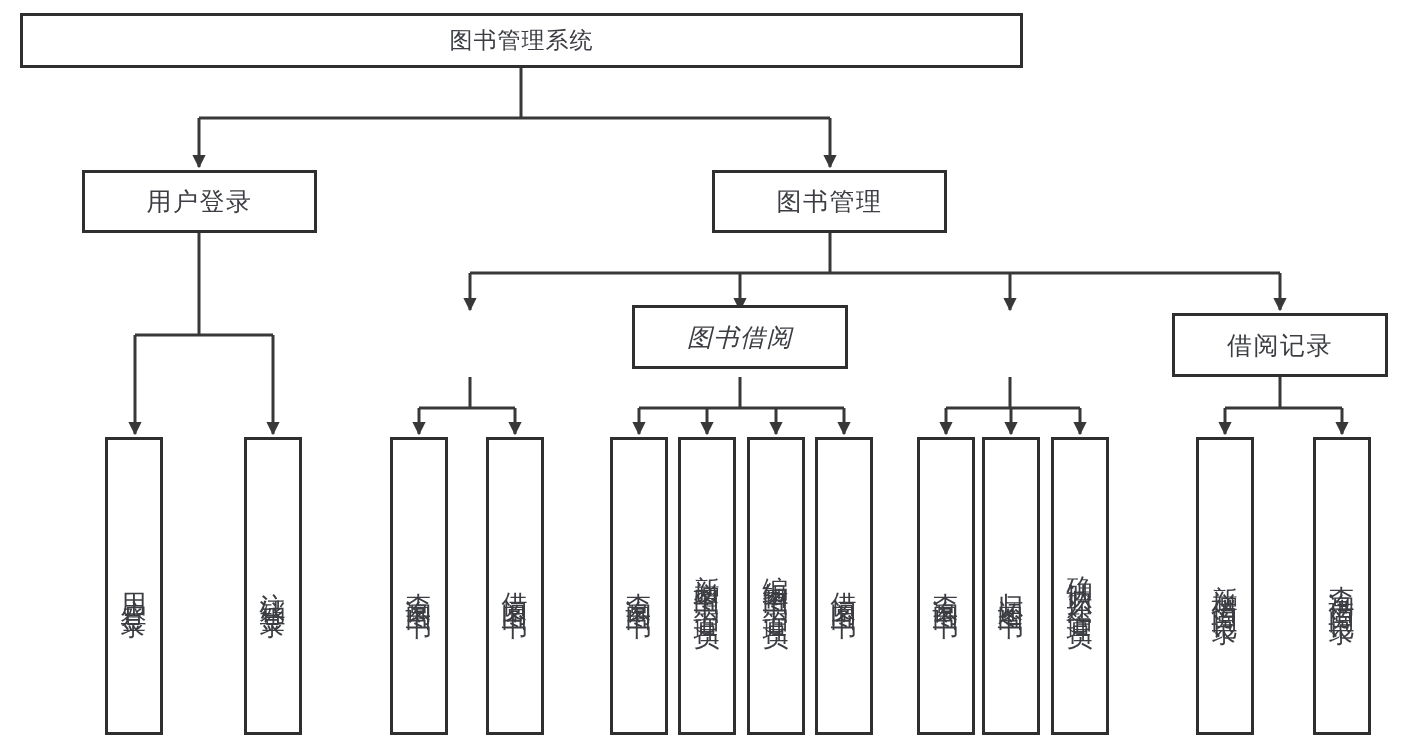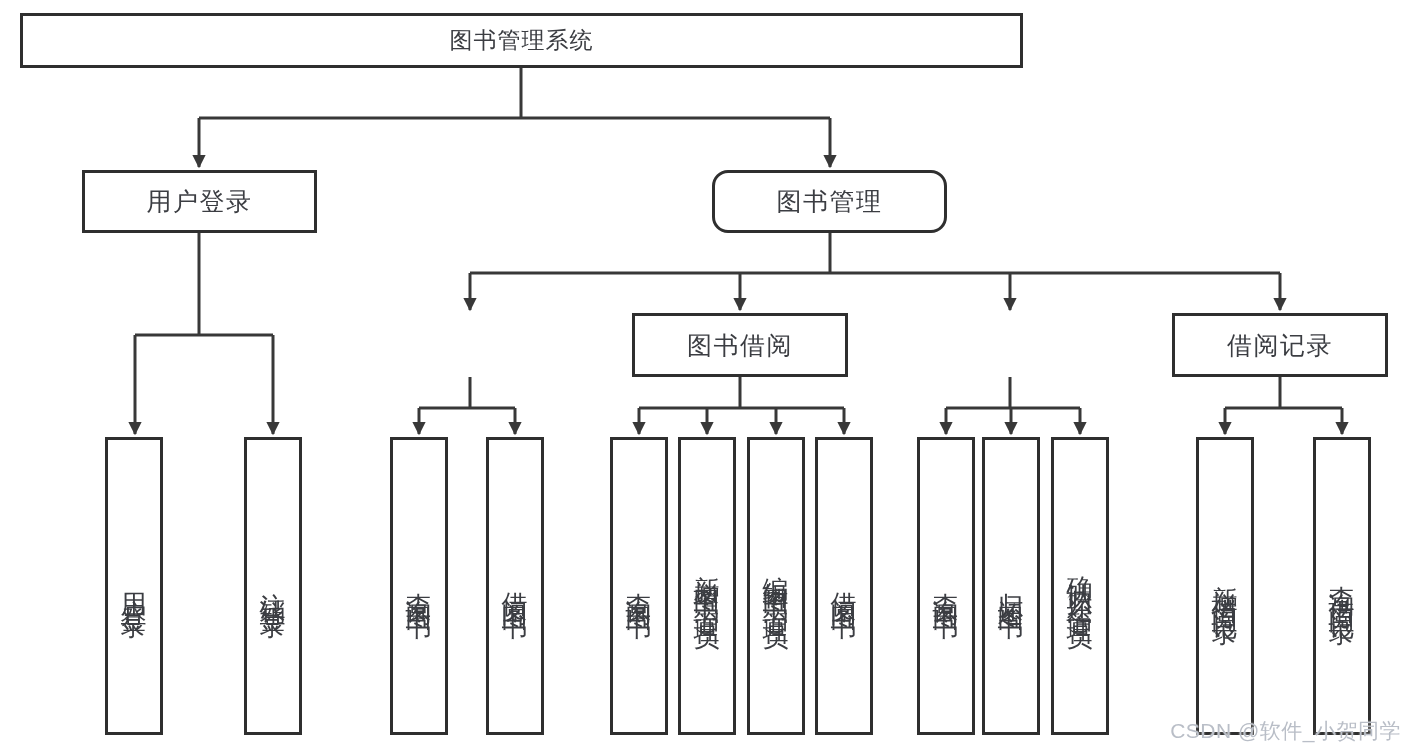--- a/index.html
+++ b/index.html
@@ -82,37 +82,36 @@
       <path d="M1011 408 V434" marker-end="url(#arrow)"></path>
       <path d="M1080 408 V434" marker-end="url(#arrow)"></path>
       <path d="M1225 408 V434" marker-end="url(#arrow)"></path>
       <path d="M1342 408 V434" marker-end="url(#arrow)"></path>
     </g>
   </svg>
 
   <div class="box hbox rootbox" style="left:20px;top:13px;width:1003px;height:55px;">图书管理系统</div>
 
   <div class="box hbox" style="left:82px;top:170px;width:235px;height:63px;">用户登录</div>
-  <div class="box hbox" style="left:712px;top:170px;width:235px;height:63px;border-radius:16px;">图书管理</div>
+  <div class="box hbox" style="left:712px;top:170px;width:235px;height:63px;">图书管理</div>
 
-  <div class="box hbox" style="left:632px;top:313px;width:216px;height:64px;">图书借阅</div>
+  <div class="box hbox" style="left:632px;top:305px;width:216px;height:64px;font-style:italic;">图书借阅</div>
   <div class="box hbox" style="left:1172px;top:313px;width:216px;height:64px;">借阅记录</div>
 
   <div class="box vbox" style="left:105px;top:437px;width:58px;height:298px;">用户登录</div>
   <div class="box vbox" style="left:244px;top:437px;width:58px;height:298px;">注销登录</div>
 
   <div class="box vbox" style="left:390px;top:437px;width:58px;height:298px;">查询图书</div>
   <div class="box vbox" style="left:486px;top:437px;width:58px;height:298px;">借阅图书</div>
 
   <div class="box vbox" style="left:610px;top:437px;width:58px;height:298px;">查询图书</div>
   <div class="box vbox" style="left:678px;top:437px;width:58px;height:298px;">新增图书（管理员）</div>
   <div class="box vbox" style="left:747px;top:437px;width:58px;height:298px;">编辑图书（管理员）</div>
   <div class="box vbox" style="left:815px;top:437px;width:58px;height:298px;">借阅图书</div>
 
   <div class="box vbox" style="left:917px;top:437px;width:58px;height:298px;">查询图书</div>
   <div class="box vbox" style="left:982px;top:437px;width:58px;height:298px;">归还图书</div>
   <div class="box vbox" style="left:1051px;top:437px;width:58px;height:298px;">确认归还（管理员）</div>
 
   <div class="box vbox" style="left:1196px;top:437px;width:58px;height:298px;">新增借阅记录</div>
   <div class="box vbox" style="left:1313px;top:437px;width:58px;height:298px;">查询借阅记录</div>
 
-  <div id="watermark">CSDN @软件_小贺同学</div>
 </div>
 
 </body></html>

